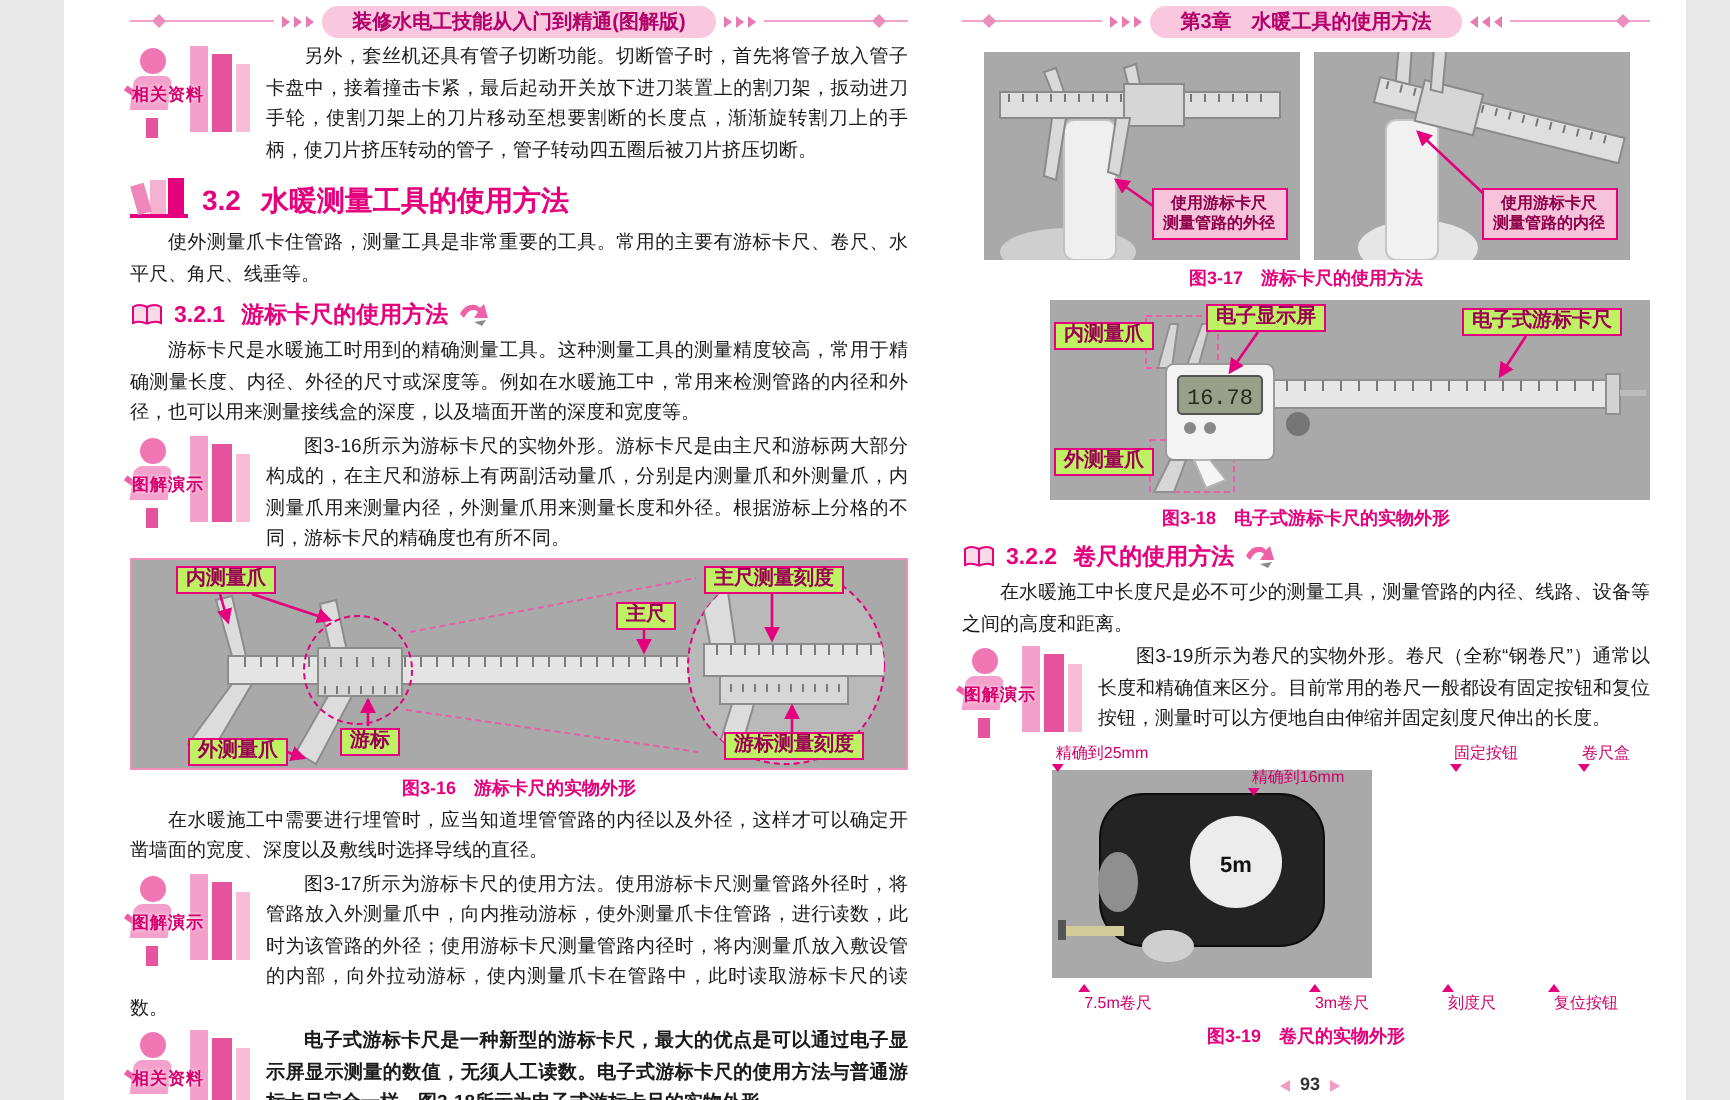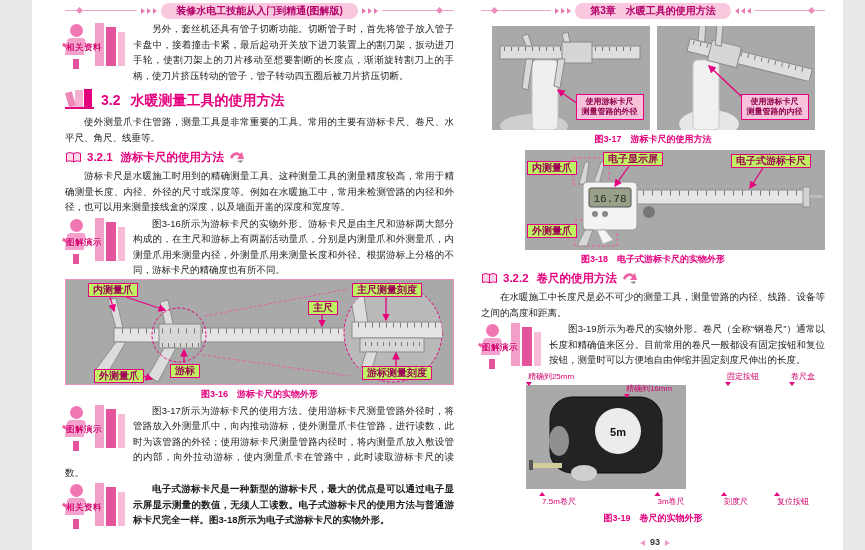--- a/index.html
+++ b/index.html
@@ -201,20 +201,21 @@
         <div class="fig-label" style="left:22px;top:3px;">内测量爪</div>
         <div class="fig-label" style="left:242px;top:21px;">主尺</div>
         <div class="fig-label" style="left:104px;bottom:6px;">游标</div>
         <div class="fig-label" style="left:28px;bottom:1px;">外测量爪</div>
         <div class="fig-label" style="left:286px;top:3px;">主尺测量刻度</div>
         <div class="fig-label" style="left:296px;bottom:4px;">游标测量刻度</div>
       </div>
       <div class="fig-caption">图3-16　游标卡尺的实物外形</div>
     </div>
 
+    <p class="para">在水暖施工中需要进行埋管时，应当知道埋管管路的内径以及外径，这样才可以确定开凿墙面的宽度、深度以及敷线时选择导线的直径。</p>
 
     <div class="note">
       <div class="person-icon">
         <i class="head"></i>
           <i class="bodyshape"></i>
           <i class="arm"></i>
           <i class="b1"></i>
           <i class="b2"></i>
           <i class="b3"></i>
           <i class="leg"></i>

